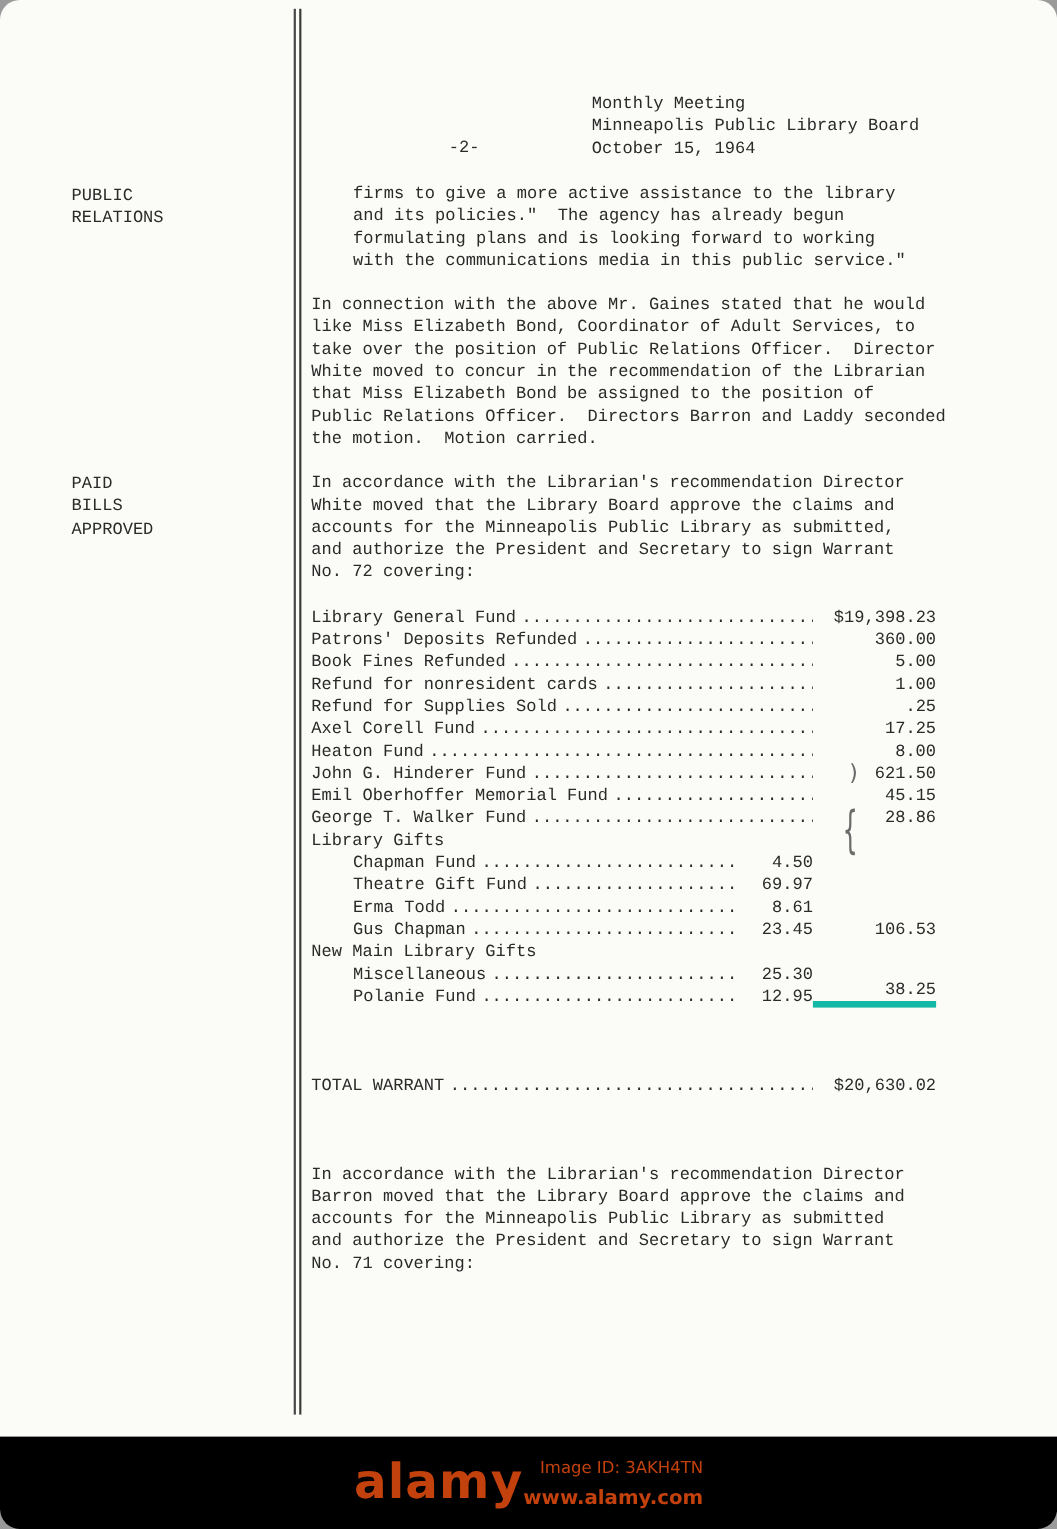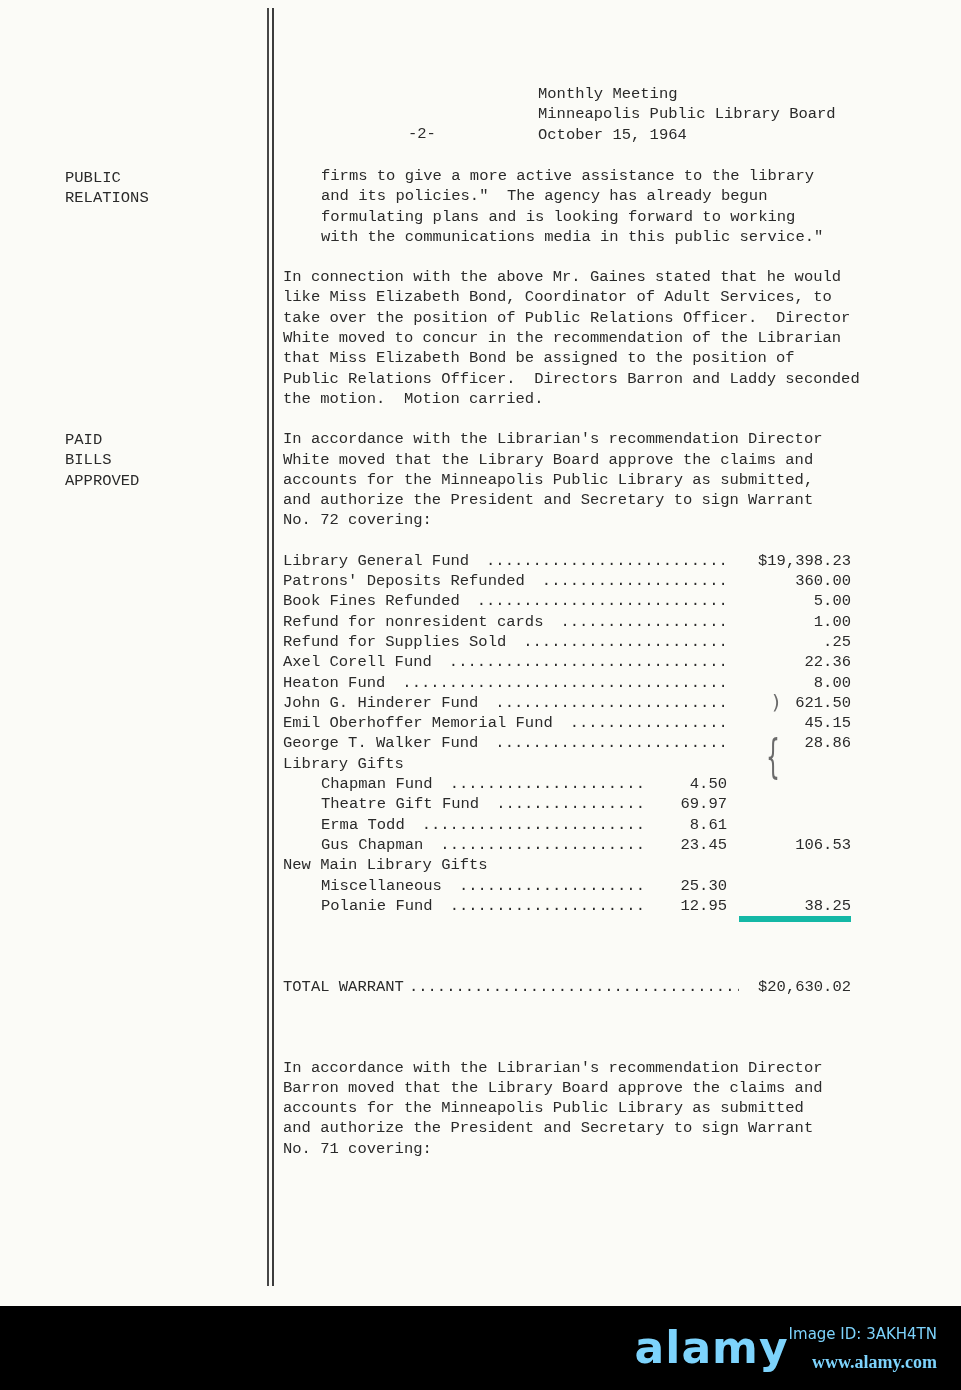--- a/index.html
+++ b/index.html
@@ -1,57 +1,57 @@
 <!DOCTYPE html>
 <html><head>
 <meta charset="utf-8">
 <style>
   * { margin:0; padding:0; box-sizing:border-box; }
   html,body { background:#9a9a9a; }
   .page {
     position:relative; width:961px; height:1390px; margin:0 auto;
     background:#fbfbf7; overflow:hidden;
     font-family:"Liberation Mono","DejaVu Sans Mono",monospace;
-    color:#2a2a2a; font-size:15.5px; line-height:20.3px;
+    color:#2a2a2a; font-size:15.5px; line-height:20.3px;border-radius:18px;
   }
   .rule {
     position:absolute; left:267px; top:8px; height:1278px; width:7px;
     border-left:2px solid #474747; border-right:2px solid #3c3c3c;
   }
   .header { position:absolute; left:538px; top:84px; white-space:pre-wrap; }
   .pagenum { position:absolute; left:408px; top:124px; }
   .mnote { position:absolute; left:65px; white-space:pre-wrap; }
   .mnote.pr { top:168px; }
   .mnote.pb { top:430px; }
   .body-col { position:absolute; left:283px; top:166px; width:640px; }
   .para { white-space:pre-wrap; margin-bottom:20px; }
   .para.indent { padding-left:38px; }
   .fund-table { width:568px; margin-bottom:20px; }
-  .fund-row { display:flex; align-items:flex-start; height:20.3px;gap:12px; }
+  .fund-row { display:flex; align-items:flex-end; height:20.3px; }
   .flabel { white-space:pre; }
   .flabel.sub { padding-left:38px; }
   .dots { flex:1 1 auto; overflow:hidden; white-space:nowrap; padding:0 5px; }
   .amt { white-space:pre; text-align:right; }
   .amt.inner { flex:0 0 68px; width:68px; }
   .amt.outer { flex:0 0 112px; width:112px; }
   .amt.outer.underl { border-bottom:6px solid #14b8a6; }
   .total-block { width:640px; margin-bottom:20px; white-space:pre-wrap; }
   .total-row { display:flex; width:568px; align-items:baseline; }
   .pen { position:absolute; color:#6b6b6b; font-family:"DejaVu Sans",sans-serif; }
   .pen.m1 { left:772px; top:692px; font-size:20px; }
   .pen.m2 { left:766px; top:736px; font-size:22px; transform:scaleY(2.1); transform-origin:top left; }
   .footer {
     position:absolute; left:0; bottom:0; width:961px; height:84px; background:#000;
-    color:#7dd3fc; display:flex; align-items:center; justify-content:flex-end;
+    color:#c2410c; display:flex; align-items:center; justify-content:center;
     padding:0 24px; font-family:"DejaVu Sans","Liberation Sans",sans-serif;
   }
   .logo { font-size:44px; font-weight:bold; letter-spacing:1px; }
   .fright { text-align:right; }
   .imgid { font-size:15px; margin-bottom:7px; }
-  .url { font-size:18px; font-weight:bold;font-family:Liberation Serif, serif; }
+  .url { font-size:18px; font-weight:bold; }
 </style>
 </head>
 <body>
 
 <div class="page">
 
   <div class="rule"></div>
 
   <div class="header"><span>Monthly Meeting</span>
 <span>Minneapolis Public Library Board</span>
@@ -109,21 +109,21 @@
         <span class="amt outer">1.00</span>
       </div>
       <div class="fund-row">
         <span class="flabel">Refund for Supplies Sold</span>
         <span class="dots">......................................................................</span>
         <span class="amt outer">.25</span>
       </div>
       <div class="fund-row">
         <span class="flabel">Axel Corell Fund</span>
         <span class="dots">......................................................................</span>
-        <span class="amt outer">22.36</span>
+        <span class="amt outer">17.25</span>
       </div>
       <div class="fund-row">
         <span class="flabel">Heaton Fund</span>
         <span class="dots">......................................................................</span>
         <span class="amt outer">8.00</span>
       </div>
       <div class="fund-row">
         <span class="flabel">John G. Hinderer Fund</span>
         <span class="dots">......................................................................</span>
         <span class="amt outer">621.50</span>

